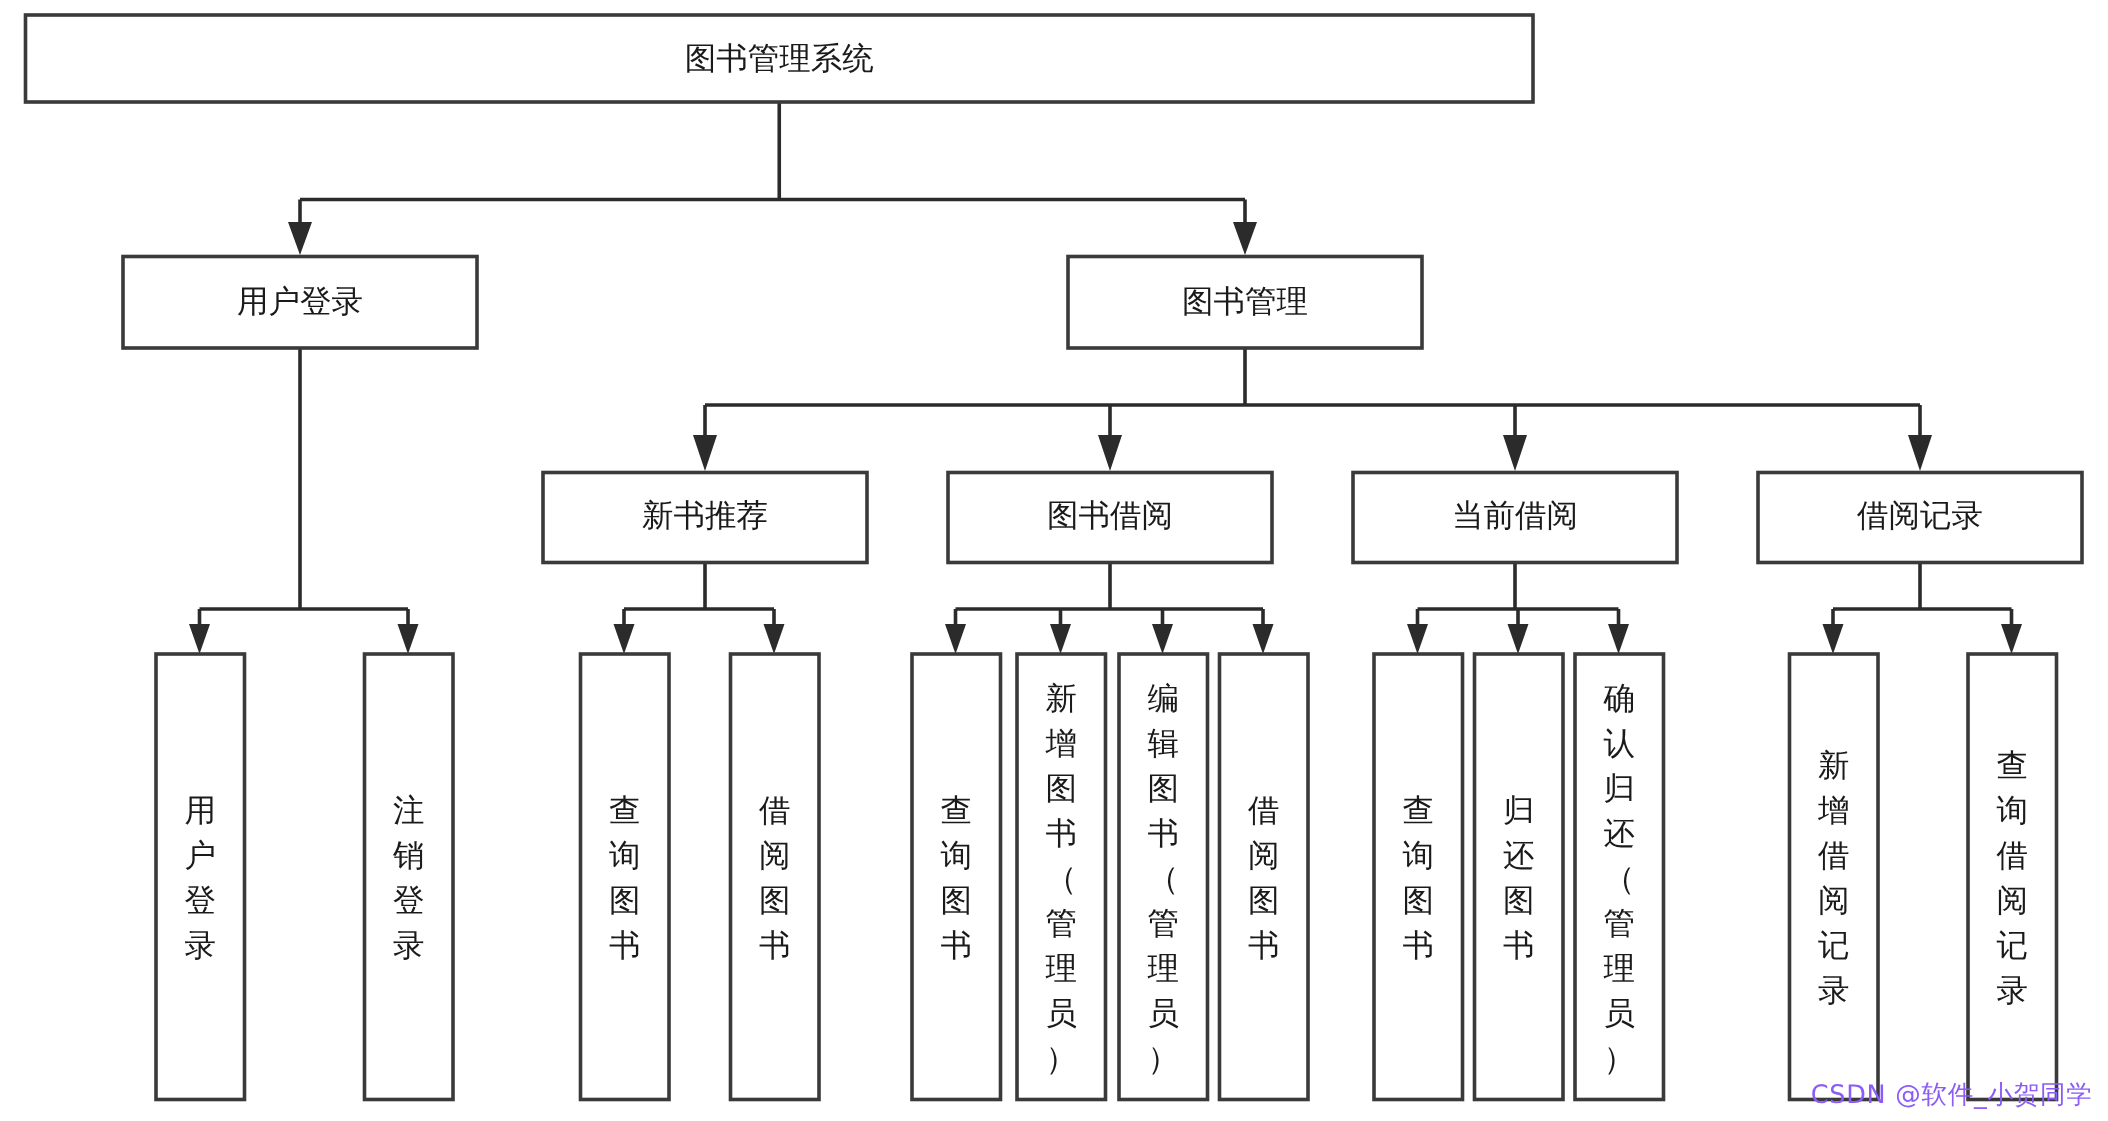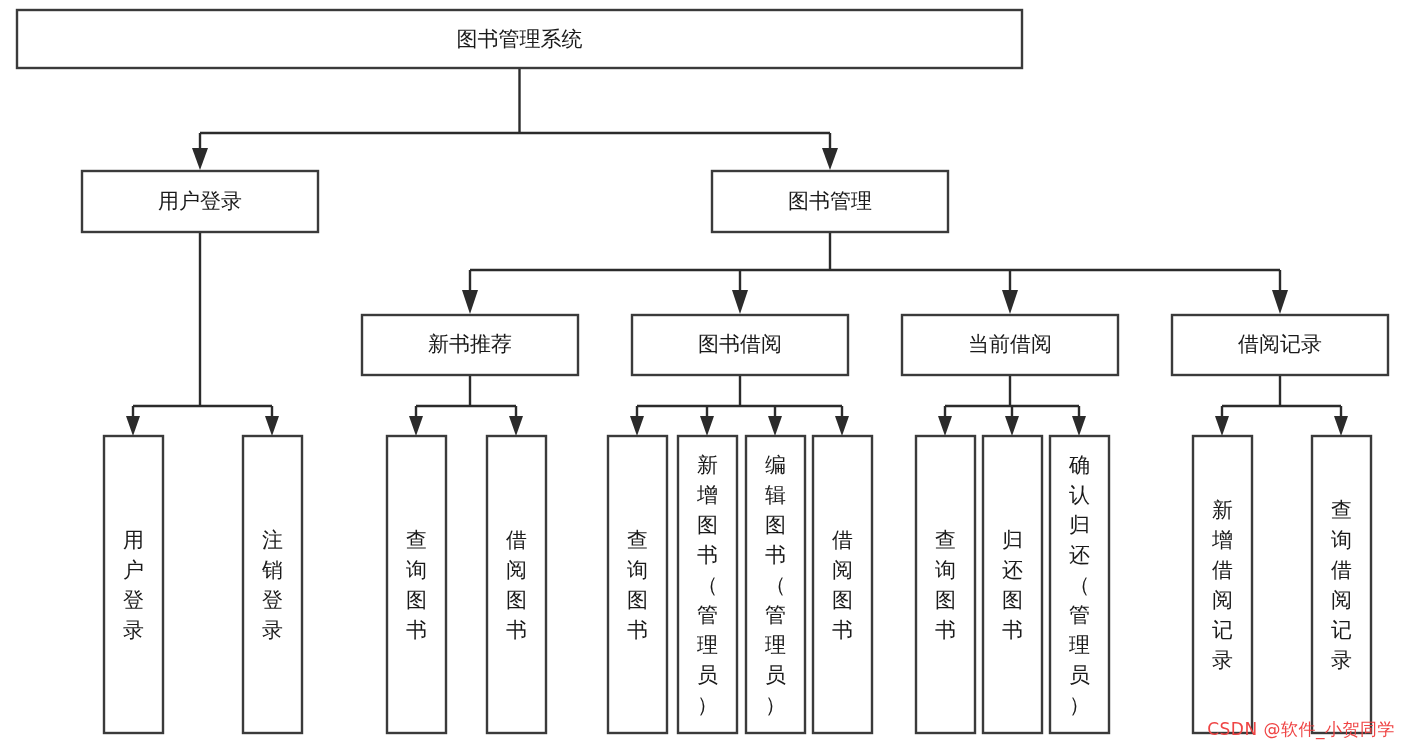--- a/index.html
+++ b/index.html
@@ -53,21 +53,21 @@
     font-size: 21px;
     fill: #1a1a1a;
     text-anchor: middle;
   }
   .watermark-text {
     position: absolute;
     right: 10px;
     bottom: 6px;
     font-family: "DejaVu Sans", "Liberation Sans", sans-serif;
     font-size: 17px;
-    color: #ef4444;
+    color: #8b5cf6;
     letter-spacing: 0.5px;
     white-space: nowrap;
     user-select: none;
   }
 </style>
 </head>
 <body>
 
 <div id="diagram-root">
   <svg id="flowchart" viewBox="0 0 1405 747">

